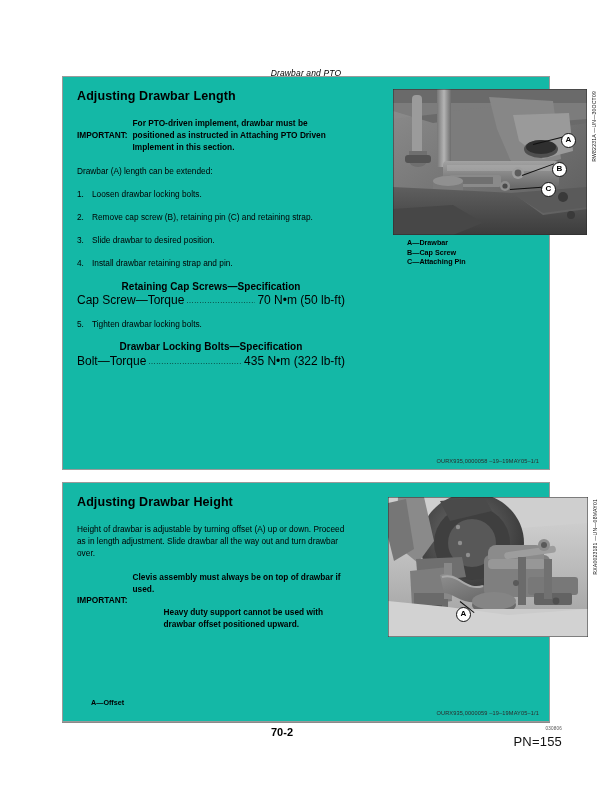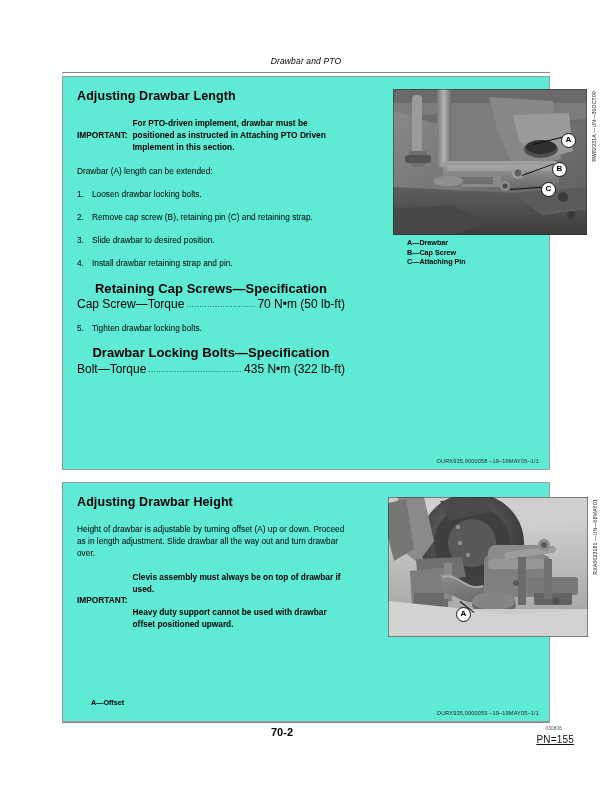--- a/index.html
+++ b/index.html
@@ -13,41 +13,41 @@
     position: relative;
     font-family: "Liberation Sans", sans-serif;
     color: #000000;
     overflow: hidden;
   }
 
   
   .page-header {
     position: absolute;
     left: 62px;
-    top: 52px;
+    top: 64px;
     width: 488px;
     height: 20px;
     border-bottom: 1px solid #8a8a8a;
     text-align: center;
   }
   .page-header .title {
     font-style: italic;
     font-size: 8.5px;
     letter-spacing: .15px;
     line-height: 18px;
   }
 
   
   .section {
     position: absolute;
     left: 62px;
     width: 488px;
     border: 1px solid #9a9a9a;
     box-sizing: border-box;
-    background: #5eead4;
+    background: #14b8a6;
   }
   #section-length { top: 76px; height: 394px; }
   #section-height { top: 482px; height: 240px; }
 
   .sec-inner { position: relative; width: 100%; height: 100%; }
 
   
   .text-col {
     position: absolute;
     left: 14px;
@@ -75,36 +75,36 @@
     margin: 0 0 11px 0;
     align-items: center;
   }
   .important .lbl {
     flex: 0 0 auto;
     white-space: nowrap;
     padding-right: 5px;
   }
   .important .bodytxt { flex: 1 1 auto; }
   .important .bodytxt p { margin: 0; }
-  .important .bodytxt p + p { margin-top: 11px; }
+  .important .bodytxt p + p { margin-top: 11px; margin-left: 31px; }
 
   
   .step {
     display: flex;
     font-size: 8.3px;
     line-height: 12.2px;
     margin: 0 0 11px 0;
   }
   .step .num { flex: 0 0 15px; }
   .step .txt { flex: 1 1 auto; }
 
   
   .spec { margin: 0 0 11px 0; }
   .spec-title {
-    font-size: 13px;
+    font-size: 10px;
     font-weight: bold;
     text-align: center;
     margin-bottom: 1.5px;
     letter-spacing: .05px;
   }
   .spec-row {
     display: flex;
     align-items: baseline;
     font-size: 12px;
     white-space: nowrap;
@@ -227,27 +227,26 @@
     position: absolute;
     right: 50px;
     top: 726px;
     text-align: right;
     font-size: 4.6px;
     color: #555;
     letter-spacing: .2px;
   }
   .footer-pn {
     position: absolute;
-    right: 38px;
+    right: 50px;
     top: 734px;
     text-align: right;
-    font-size: 10px;
+    font-size: 13px;
     color: #111;
     letter-spacing: .2px;
-    text-decoration: underline;
   }
 </style>
 </head>
 <body>
 
 <div class="page-header">
   <div class="title">Drawbar and PTO</div>
 </div>
 
 <div class="section" id="section-length">

